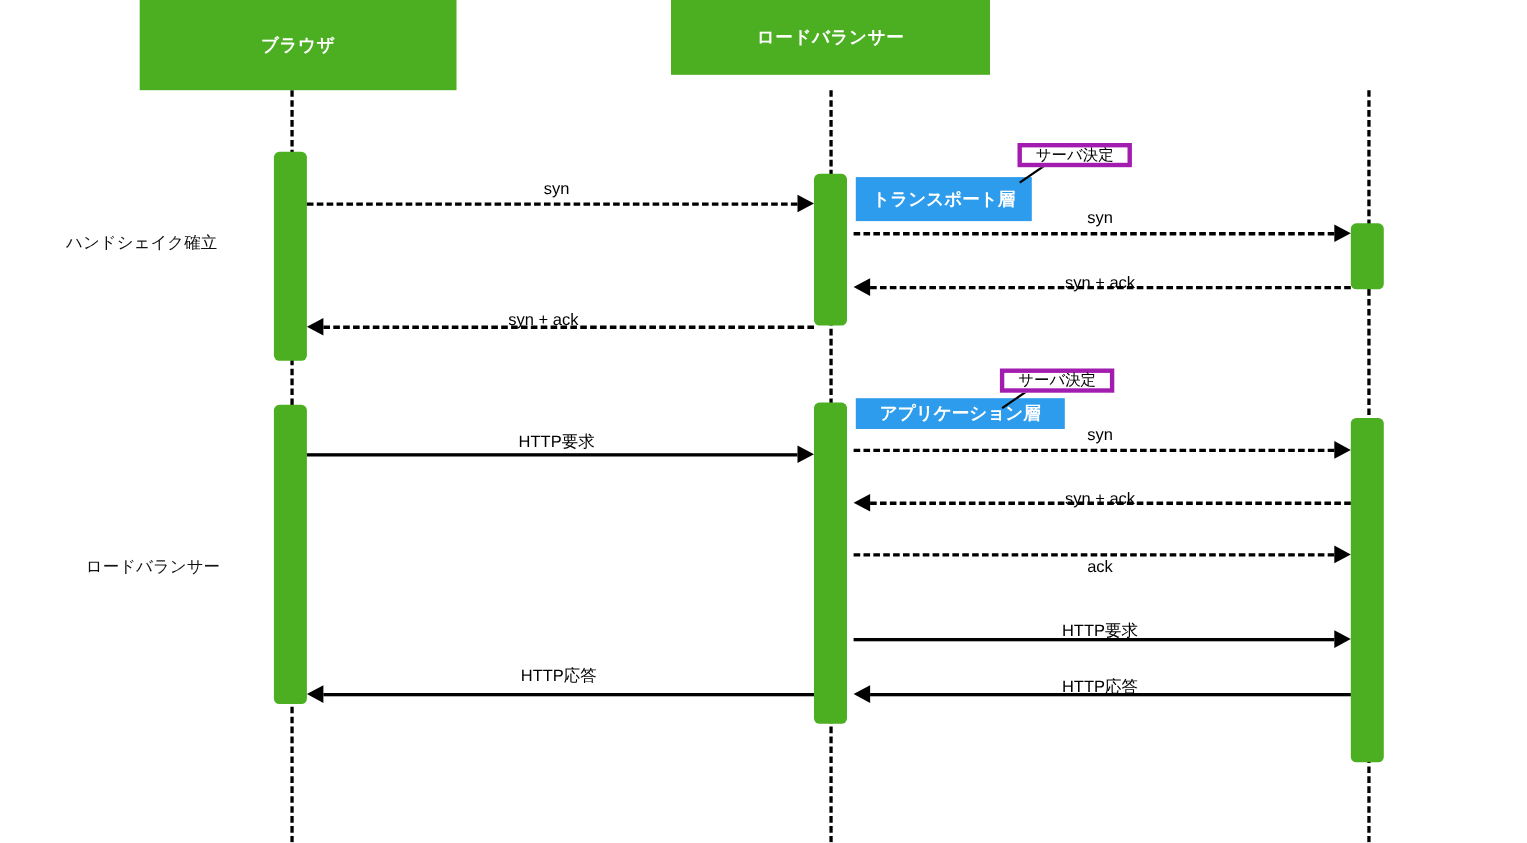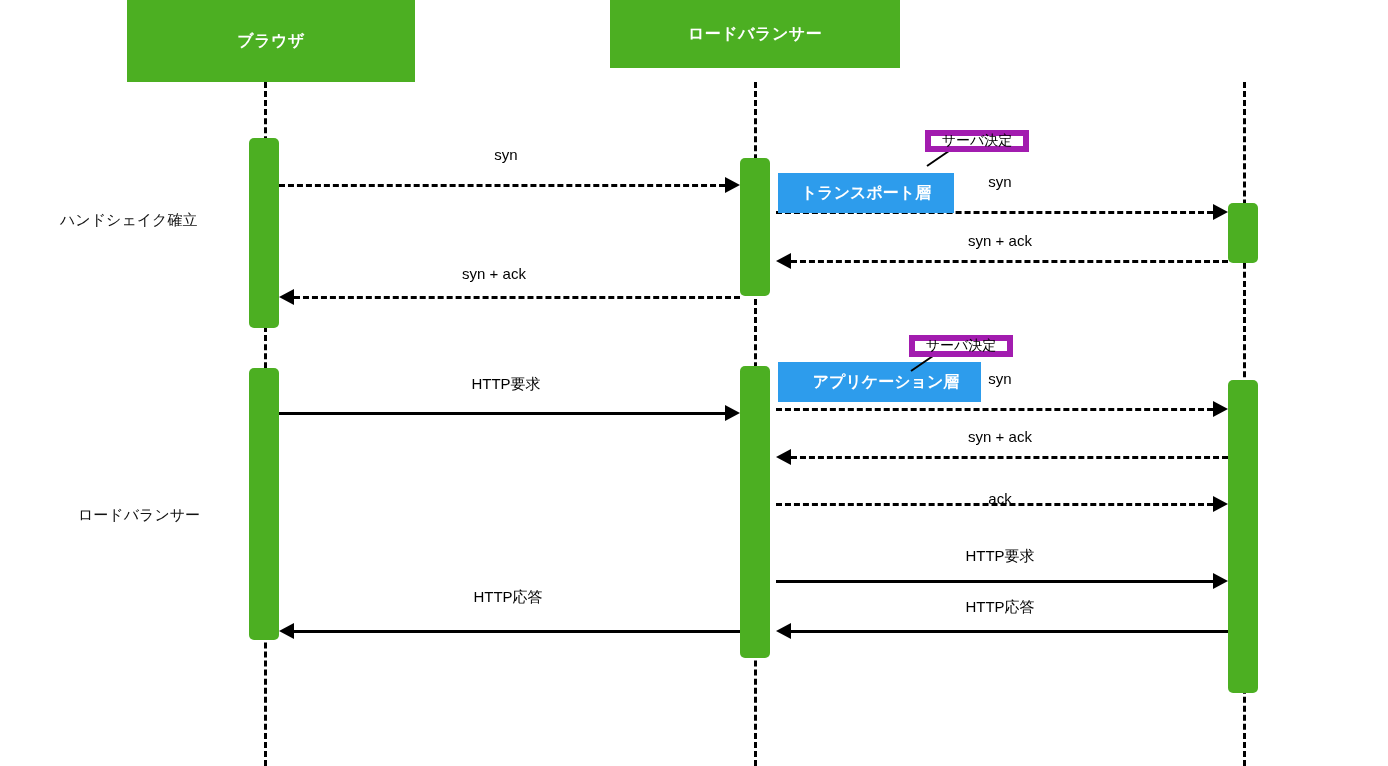--- a/index.html
+++ b/index.html
@@ -44,20 +44,21 @@
     color: #111111;
     white-space: nowrap;
   }
   .msg-label {
     position: absolute;
     font-size: 15px;
     color: #000000;
     white-space: nowrap;
     text-align: center;
     transform: translateX(-50%);
+    margin-top: 17px;
   }
   .arrow-line {
     position: absolute;
     height: 0;
     border-top: 3px solid #000000;
   }
   .arrow-line.dashed {
     border-top: 3px dashed #000000;
   }
   .arrow-head {
@@ -82,21 +83,21 @@
     display: flex;
     align-items: center;
     justify-content: center;
     font-size: 16px;
     font-weight: bold;
     white-space: nowrap;
   }
   .note-box {
     position: absolute;
     background: #ffffff;
-    border: 6px solid #a21caf;
+    border: 4px solid #a21caf;
     color: #000000;
     font-size: 14px;
     display: flex;
     align-items: center;
     justify-content: center;
     white-space: nowrap;
     padding: 0 4px;
     box-sizing: border-box;
     z-index: 5;
   }
@@ -169,24 +170,24 @@
   <div class="msg-label" style="left:1000px; top:547px;">HTTP要求</div>
 
   <div class="arrow-line" style="left:791px; top:630px; width:437px;"></div>
   <div class="arrow-head left" style="left:776px; top:623px;"></div>
   <div class="msg-label" style="left:1000px; top:598px;">HTTP応答</div>
 
   <div class="arrow-line" style="left:294px; top:630px; width:446px;"></div>
   <div class="arrow-head left" style="left:279px; top:623px;"></div>
   <div class="msg-label" style="left:508px; top:588px;">HTTP応答</div>
 
-  <div class="layer-box" style="left:778px; top:161px; width:176px; height:40px;margin-top:12px;">
+  <div class="layer-box" style="left:778px; top:161px; width:160px; height:40px;">
     <span>トランスポート層</span>
   </div>
-  <div class="layer-box" style="left:778px; top:362px; width:190px; height:40px;padding-left:13px;">
+  <div class="layer-box" style="left:778px; top:362px; width:190px; height:28px;">
     <span>アプリケーション層</span>
   </div>
 
   <svg class="leader" style="left:915px; top:128px; width:120px; height:50px;">
     <line x1="12" y1="38" x2="50" y2="12" stroke="#000000" stroke-width="2"></line>
   </svg>
   <svg class="leader" style="left:899px; top:333px; width:120px; height:50px;">
     <line x1="12" y1="38" x2="50" y2="12" stroke="#000000" stroke-width="2"></line>
   </svg>
 

